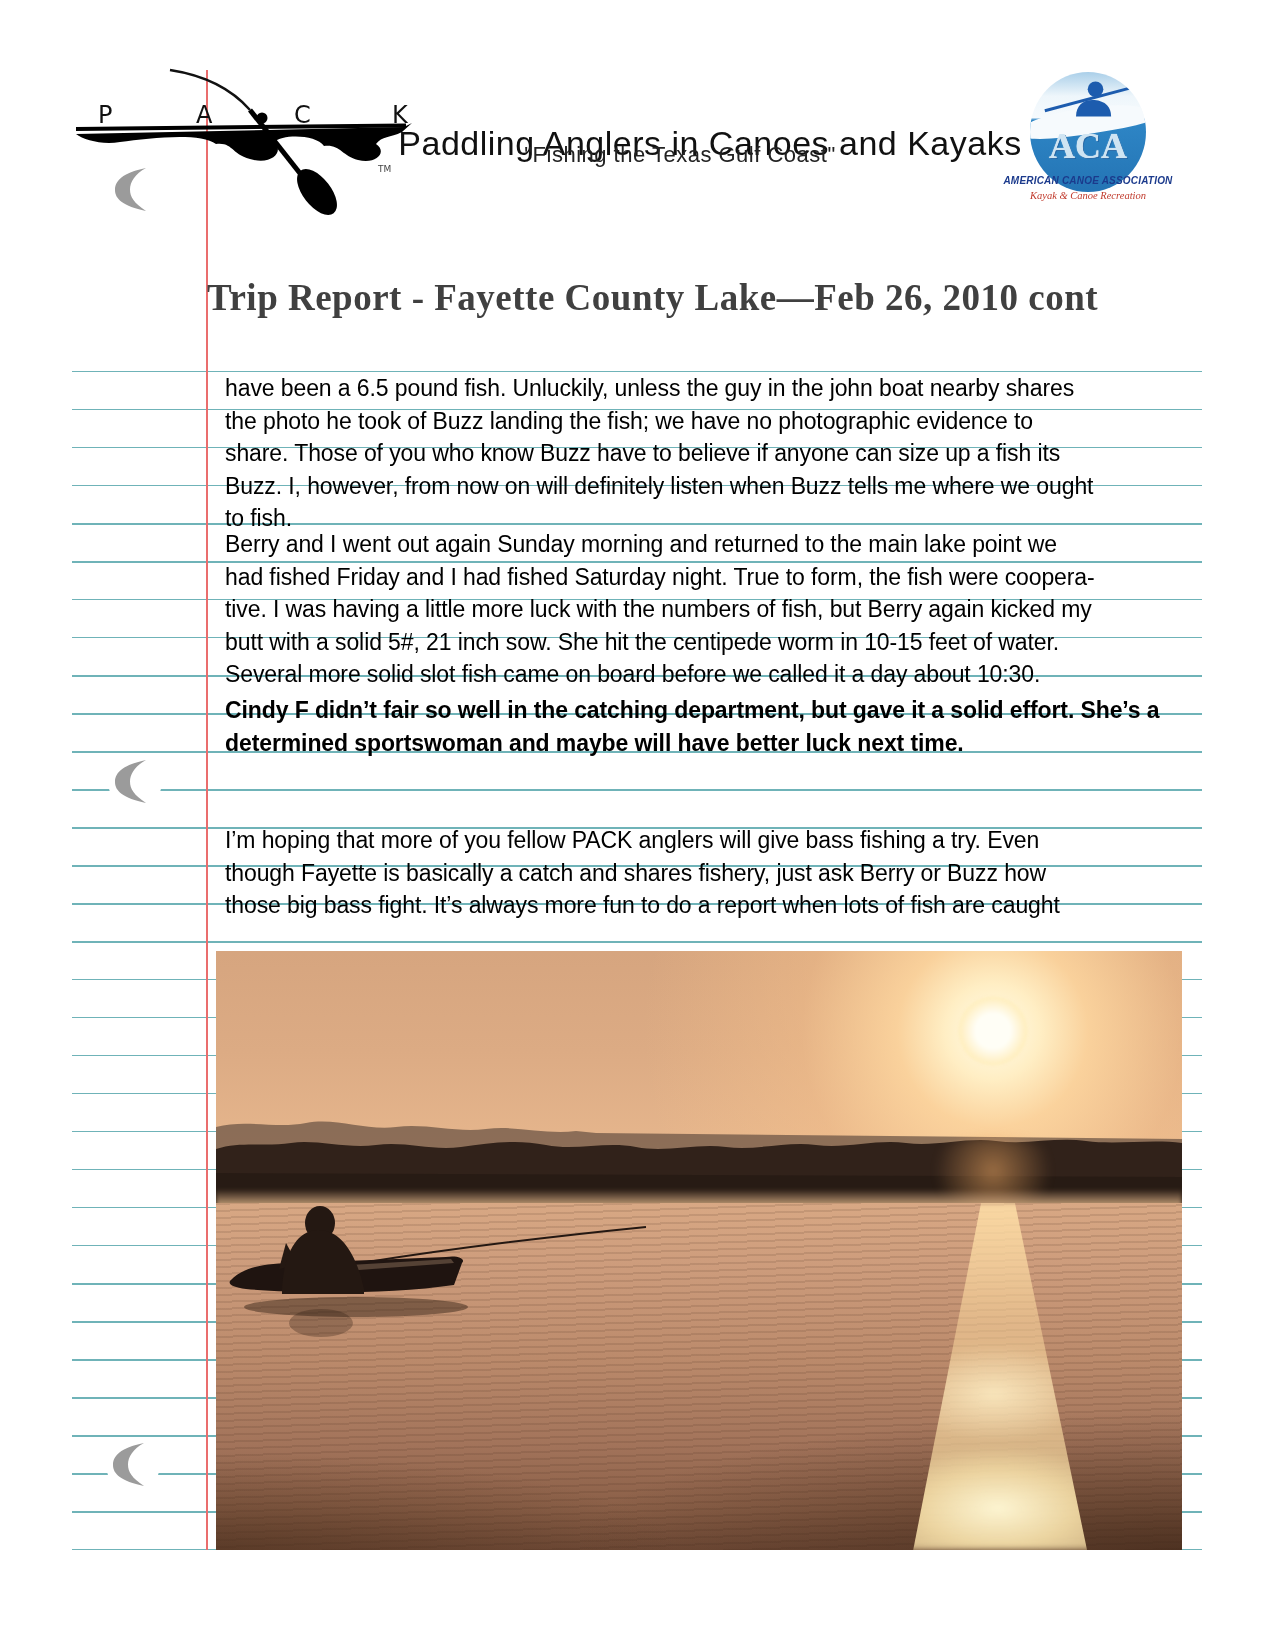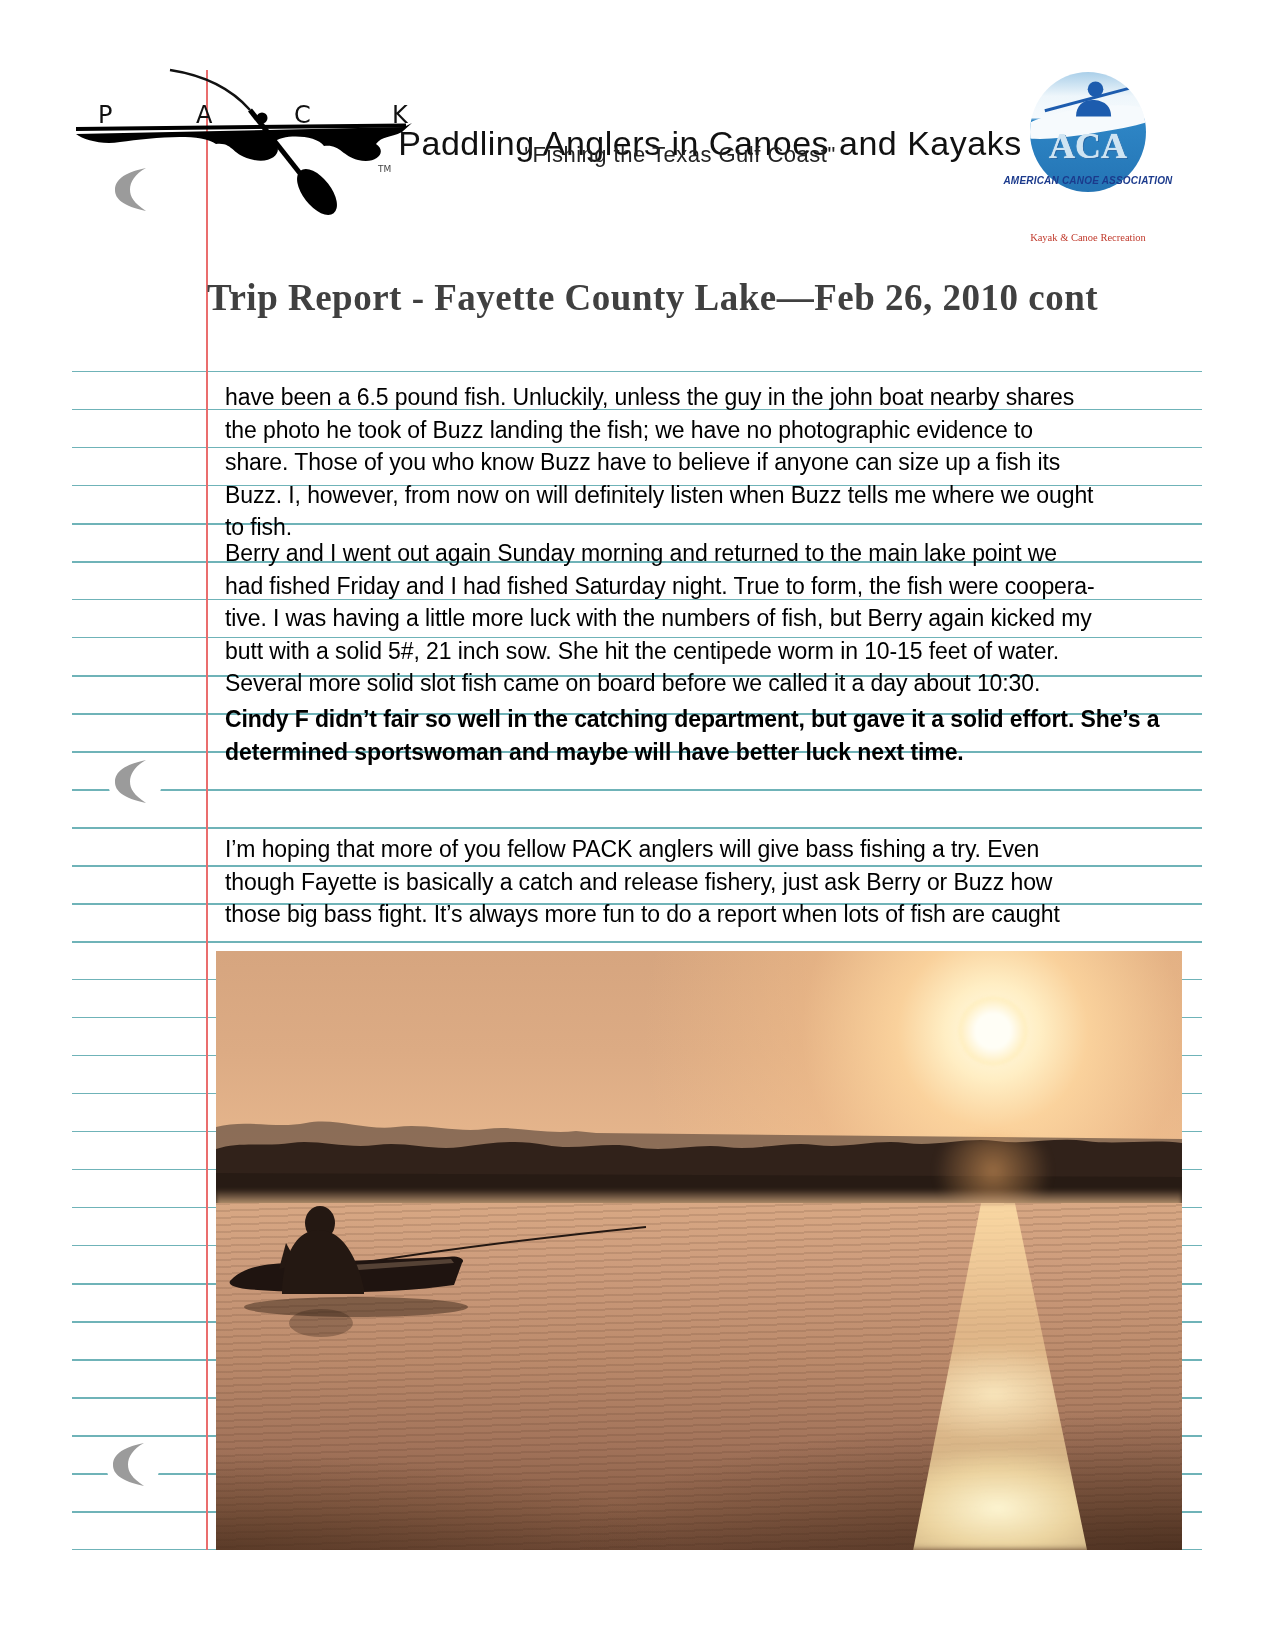--- a/index.html
+++ b/index.html
@@ -32,28 +32,28 @@
     overflow:hidden;background:linear-gradient(180deg,#aacfe9 0%,#eef6fb 20%,#f6fafd 38%,#2e86c6 40%,#2474b4 100%);}
   .aca-wave{position:absolute;left:-10%;top:30%;width:120%;height:22%;background:#f6fafd;
     border-radius:50% 50% 60% 40%/70% 80% 30% 40%;transform:rotate(-8deg);}
   .aca-kayaker{position:absolute;left:8%;top:4%;width:84%;height:40%;}
   .aca-acronym{position:absolute;left:0;top:44%;width:100%;text-align:center;
     font-family:"Liberation Serif", serif;font-weight:bold;font-size:36px;color:#cfe4f2;
     text-shadow:0 0 1px #ffffff,1px 1px 0 #1b5fa0;}
   .aca-org{position:absolute;left:0;top:103px;width:100%;text-align:center;
     font-size:10px;font-weight:bold;color:#1b3a8c;letter-spacing:0.2px;white-space:nowrap;font-style:italic;}
   .aca-sub{position:absolute;left:0;top:118px;width:100%;text-align:center;
-    font-family:"Liberation Serif", serif;font-size:10.5px;color:#c0392b;white-space:nowrap;margin-top:42px;}
+    font-family:"Liberation Serif", serif;font-style:italic;font-size:10.5px;color:#c0392b;white-space:nowrap;}
 
   
   .arttitle{position:absolute;left:207px;top:276px;width:1000px;
     font-family:"Liberation Serif", serif;font-weight:bold;font-size:37px;color:#404040;
     letter-spacing:0.5px;white-space:nowrap;}
   .artbody{position:absolute;left:0;top:0;}
-  .para{position:absolute;left:225px;width:940px;margin-top:9px;}
+  .para{position:absolute;left:225px;width:940px;}
   .para0{top:372px;} .para1{top:528px;} .para2{top:694px;font-weight:bold;} .para3{top:824px;}
   .tline{font-size:23px;line-height:32.5px;color:#000;white-space:nowrap;letter-spacing:-0.1px;}
 
   
   .photo{position:absolute;left:216px;top:951px;width:966px;height:599px;overflow:hidden;background:#d8a884;}
   .sky{position:absolute;left:0;top:0;width:100%;height:252px;
     background:
       radial-gradient(circle at 80.4% 32%, #fffce9 0%, #ffeec4 6%, rgba(255,216,160,0.85) 12%, rgba(248,196,140,0.4) 24%, rgba(240,180,130,0) 44%),
       linear-gradient(180deg,#d6a57f 0%,#dcab84 40%,#e5b58c 75%,#eec09a 100%);}
   .sun{position:absolute;left:742px;top:45px;width:70px;height:70px;border-radius:50%;
@@ -150,21 +150,21 @@
         <div class="tline">tive. I was having a little more luck with the numbers of fish, but Berry again kicked my</div>
         <div class="tline">butt with a solid 5#, 21 inch sow. She hit the centipede worm in 10-15 feet of water.</div>
         <div class="tline">Several more solid slot fish came on board before we called it a day about 10:30.</div>
       </div>
       <div class="para para2">
         <div class="tline">Cindy F didn’t fair so well in the catching department, but gave it a solid effort. She’s a</div>
         <div class="tline">determined sportswoman and maybe will have better luck next time.</div>
       </div>
       <div class="para para3">
         <div class="tline">I’m hoping that more of you fellow PACK anglers will give bass fishing a try. Even</div>
-        <div class="tline">though Fayette is basically a catch and release fishery, just ask Berry or Buzz how</div>
+        <div class="tline">though Fayette is basically a catch and shares fishery, just ask Berry or Buzz how</div>
         <div class="tline">those big bass fight. It’s always more fun to do a report when lots of fish are caught</div>
       </div>
     </div>
 
   <div class="photo">
     <div class="sky"></div>
     <div class="sun"></div>
     <svg class="trees" viewBox="0 0 966 104" preserveAspectRatio="none">
       <path d="M0,30 L0,14 C30,6 60,16 90,10 C120,4 150,18 180,14 C210,10 240,20 270,16 C300,12 330,22 360,18 L380,20 L966,26 L966,60 L0,60 Z" fill="#6d5646" opacity="0.75"></path>
       <path d="M0,36 C25,28 50,34 75,30 C100,26 130,36 160,32 C190,28 215,38 245,34 C275,30 300,26 330,32 C360,38 390,28 420,34 C450,40 480,30 510,34 C540,38 570,28 600,32 C630,36 660,26 690,30 C720,34 750,24 780,28 C810,32 840,24 870,28 C900,32 935,26 966,30 L966,104 L0,104 Z" fill="#31221a"></path>

